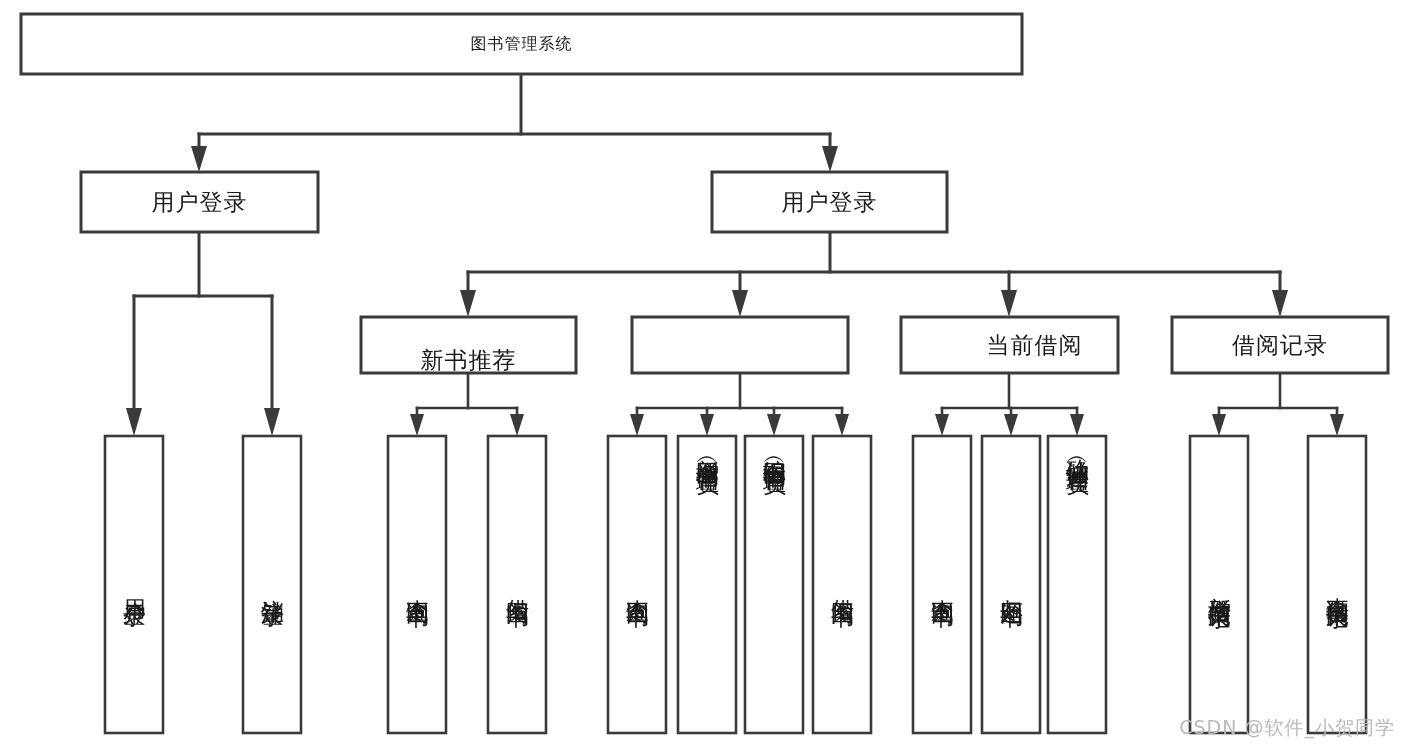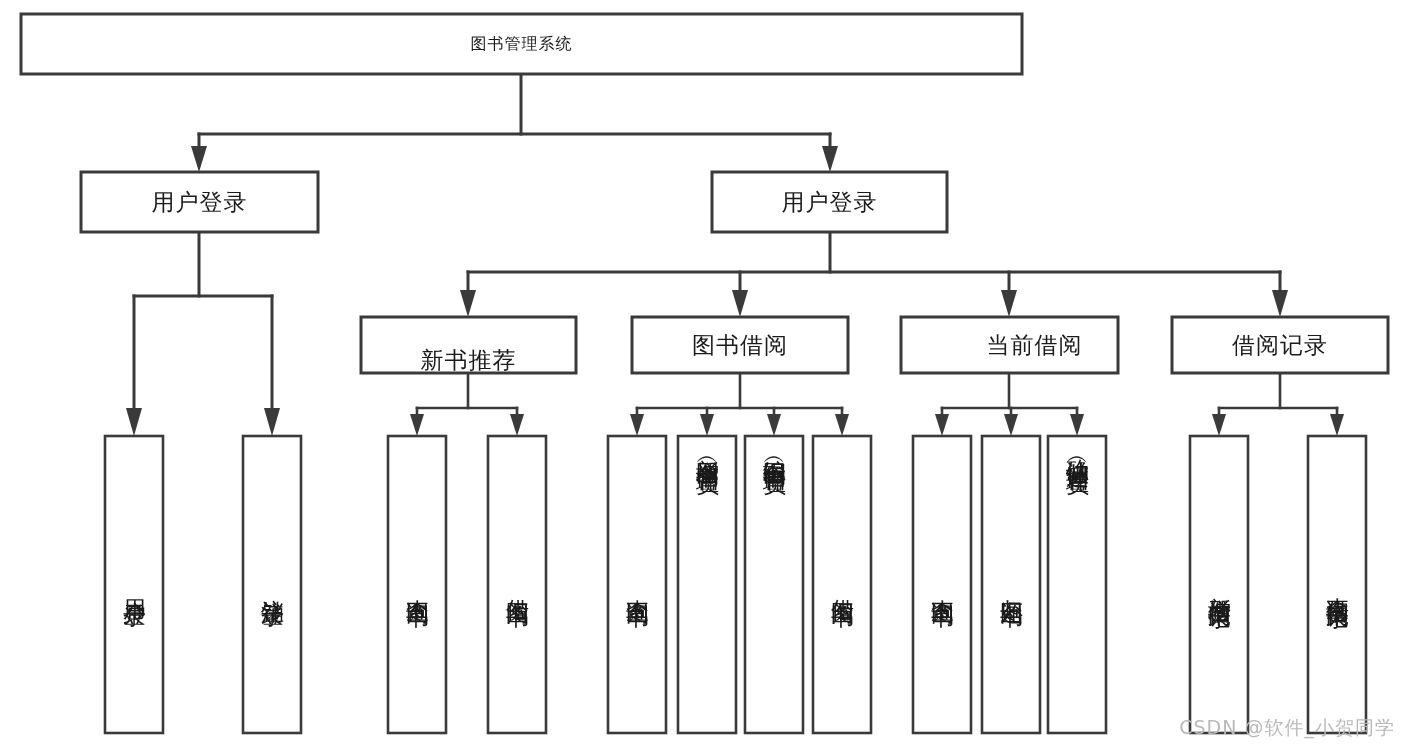--- a/index.html
+++ b/index.html
@@ -198,21 +198,20 @@
     <rect class="node-rect thin" x="1190" y="436" width="58" height="297"></rect>
     <rect class="node-rect thin" x="1308" y="436" width="58" height="297"></rect>
   </svg>
 
   <div class="h-label-box title" style="left:21px; top:14px; width:1001px; height:60px;">图书管理系统</div>
 
   <div class="h-label-box" style="left:81px; top:172px; width:237px; height:60px;">用户登录</div>
   <div class="h-label-box" style="left:712px; top:172px; width:235px; height:60px;">用户登录</div>
 
   <div class="h-label-box" style="left:361px; top:332px; width:215px; height:56px;">新书推荐</div>
-  <div class="h-label-box" style="left:632px; top:317px; width:216px; height:56px;">图书借阅</div>
   <div class="h-label-box" style="left:901px; top:317px; width:217px; height:56px;padding-left:25px;">当前借阅</div>
   <div class="h-label-box" style="left:1172px; top:317px; width:216px; height:56px;">借阅记录</div>
 
   <div class="vert-label-box centered" style="left:105px; top:436px; width:58px; height:297px;">
     <span class="vert-text">用户登录</span>
   </div>
   <div class="vert-label-box centered" style="left:243px; top:436px; width:58px; height:297px;">
     <span class="vert-text">注销登录</span>
   </div>
   <div class="vert-label-box centered" style="left:388px; top:436px; width:58px; height:297px;">

